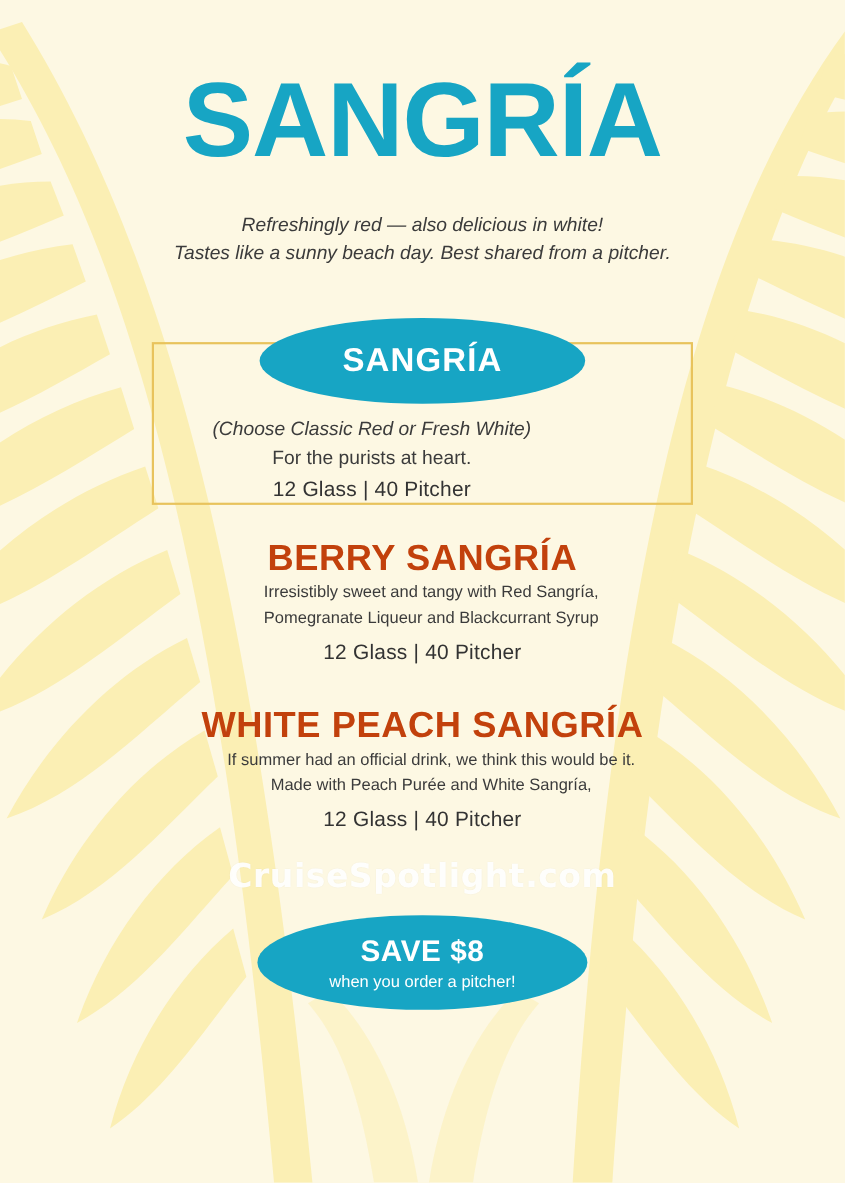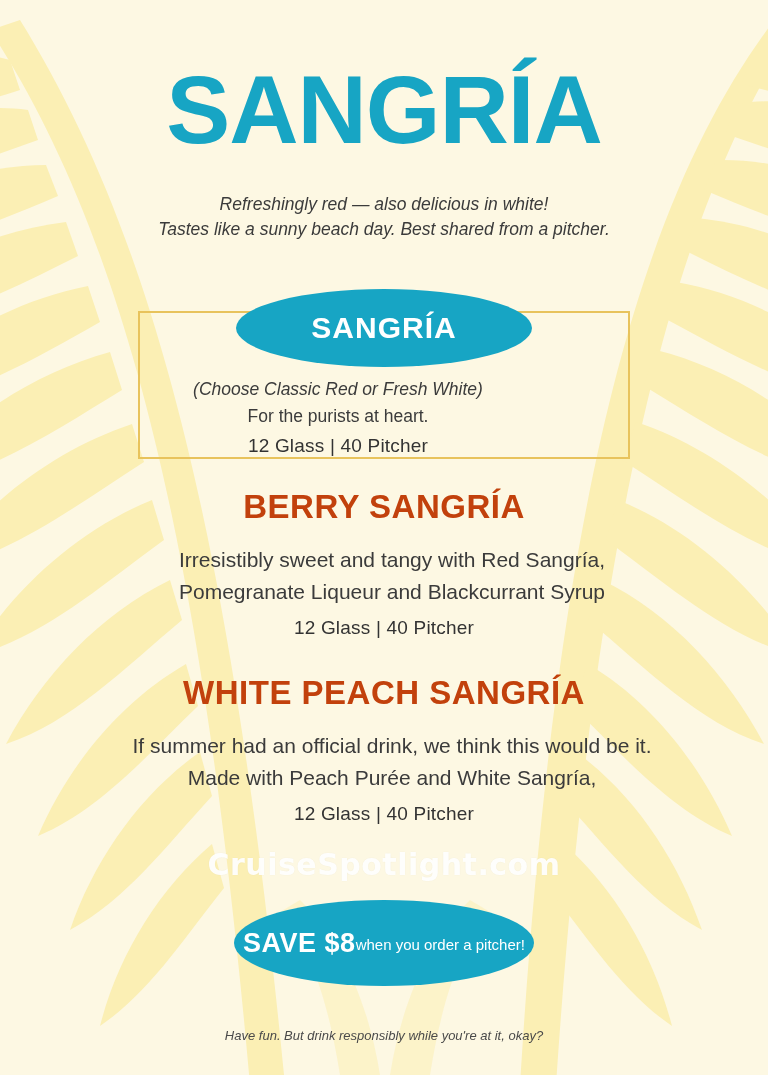--- a/index.html
+++ b/index.html
@@ -120,23 +120,23 @@
   }
   .item-name {
     color: #c2410c;
     font-weight: bold;
     font-size: 33px;
     letter-spacing: .5px;
     line-height: 1.1;
   }
   .item-desc {
     color: #3b3b3b;
-    font-size: 21px;
+    font-size: 15px;
     line-height: 1.5;
-    margin-top: 19px;
+    margin-top: 3px;
     padding-left: 16px;
   }
   .item-desc div { white-space: nowrap; }
   .item .price { margin-top: 10px; }
 
   
   .watermark {
     text-align: center;
     margin-top: 22px;
     color: #ffffff;
@@ -153,21 +153,21 @@
     display: flex;
     justify-content: center;
     margin-top: 18px;
   }
   .promo {
     width: 300px;
     height: 86px;
     border-radius: 50%;
     background: #17a5c4;
     display: flex;
-    flex-direction: row;
+    flex-direction: column;
     align-items: center;
     justify-content: center;
     color: #fff;
   }
   .promo-title {
     font-weight: bold;
     font-size: 27px;
     letter-spacing: .5px;
   }
   .promo-sub {
@@ -270,15 +270,14 @@
 
   <div class="watermark">CruiseSpotlight.com</div>
 
   <div class="promo-wrap">
     <div class="promo">
       <div class="promo-title">SAVE $8</div>
       <div class="promo-sub">when you order a pitcher!</div>
     </div>
   </div>
 
-  <div class="footer">Have fun. But drink responsibly while you're at it, okay?</div>
 
 </div>
 
 </body></html>

